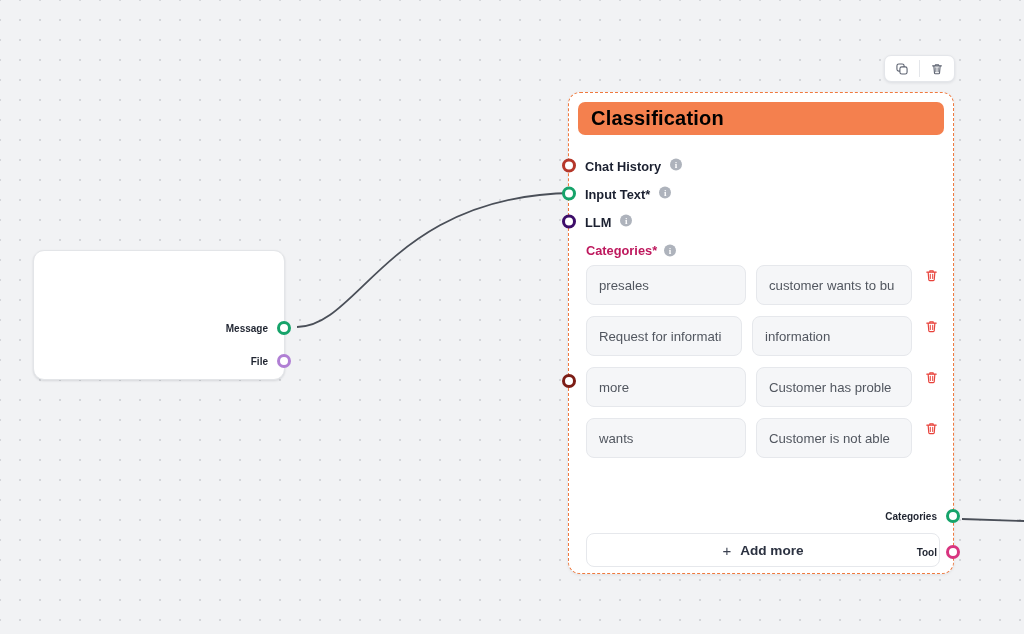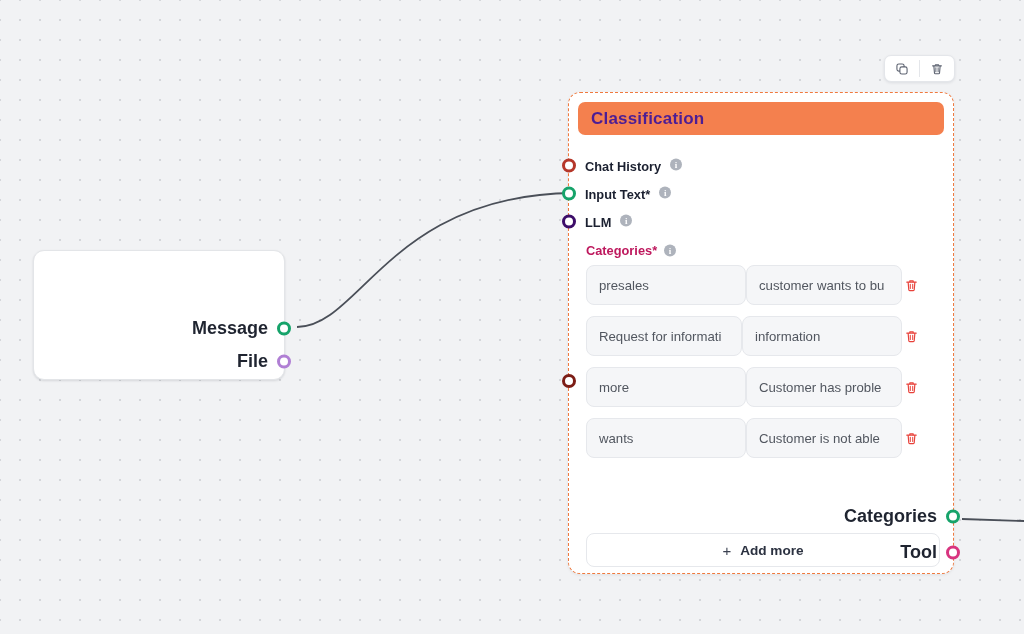--- a/index.html
+++ b/index.html
@@ -30,21 +30,21 @@
     width: 19px; height: 19px; border-radius: 5px; background: #27a05f;
     display: flex; align-items: center; justify-content: center; flex: 0 0 auto;
   }
   #chat-input-node .node-title {
     font-size: 14.5px; font-weight: 700; color: #157347; letter-spacing: .1px;
   }
   .out-row {
     position: absolute; right: 0; display: flex; align-items: center; gap: 9px;
     transform: translateY(-50%);
   }
-  .out-label { font-size: 18px; color: #1f2430; font-weight: 600; }
+  .out-label { font-size: 10px; color: #1f2430; font-weight: 600; }
 
   
   .port {
     width: 14px; height: 14px; border-radius: 50%;
     background: #ffffff; border-width: 3px; border-style: solid; flex: 0 0 auto;
     box-sizing: border-box;
   }
   .port.green  { border-color: #16a36a; }
   .port.purple { border-color: #b07fd4; }
   .port.dpurple{ border-color: #3d0d69; }
@@ -56,40 +56,40 @@
   #classification-node {
     position: absolute; left: 568px; top: 92px; width: 386px; height: 482px;
     background: #ffffff; border: 1.6px dashed #f07a3f; border-radius: 12px;
     box-shadow: 0 1px 3px rgba(16,24,40,.08);
   }
   #classification-node .cls-head {
     margin: 9px 9px 0 9px; height: 33px; border-radius: 7px;
     background: #f4804e; display: flex; align-items: center; padding: 0 13px;
   }
   #classification-node .cls-title {
-    font-size: 17px; font-weight: 700; color: #4c1d95; letter-spacing: .2px;
+    font-size: 20px; font-weight: 700; color: #000000; letter-spacing: .2px;
   }
   .in-row {
     position: absolute; left: -7px; display: flex; gap: 9px;
     transform: translateY(-50%);
   }
   .in-label { font-size: 12.8px; color: #1b2030; font-weight: 600; white-space: nowrap; }
   .info-icon {
     width: 12px; height: 12px; border-radius: 50%; background: #aeb3bc;
     color: #fff; font-size: 9px; font-weight: 700; line-height: 12px;
     text-align: center; flex: 0 0 auto; font-family: "Liberation Serif", serif;
   }
   .field-label {
     position: absolute; left: 17px; display: flex; align-items: center; gap: 7px;
     transform: translateY(-50%);
   }
   .field-label .t { font-size: 12.8px; font-weight: 700; color: #be185d; }
 
   .cat-rows { position: absolute; left: 17px; top: 172px; width: 354px; }
-  .cat-row { display: flex; align-items: center; margin-bottom: 11px; }
+  .cat-row { display: flex; gap: 10px; margin-bottom: 11px; }
   .cat-input {
     height: 40px; border-radius: 8px; background: #f5f6f8; border: 1px solid #e6e8ec;
     display: flex; align-items: center; padding: 0 12px;
     font-size: 13.2px; color: #51565f; overflow: hidden; white-space: nowrap;
   }
   .cat-name { width: 160px; }
   .cat-desc { width: 156px; }
   .trash-btn {
     width: 18px; height: 20px; flex: 0 0 auto; display: flex;
     align-items: center; justify-content: center; cursor: pointer;

